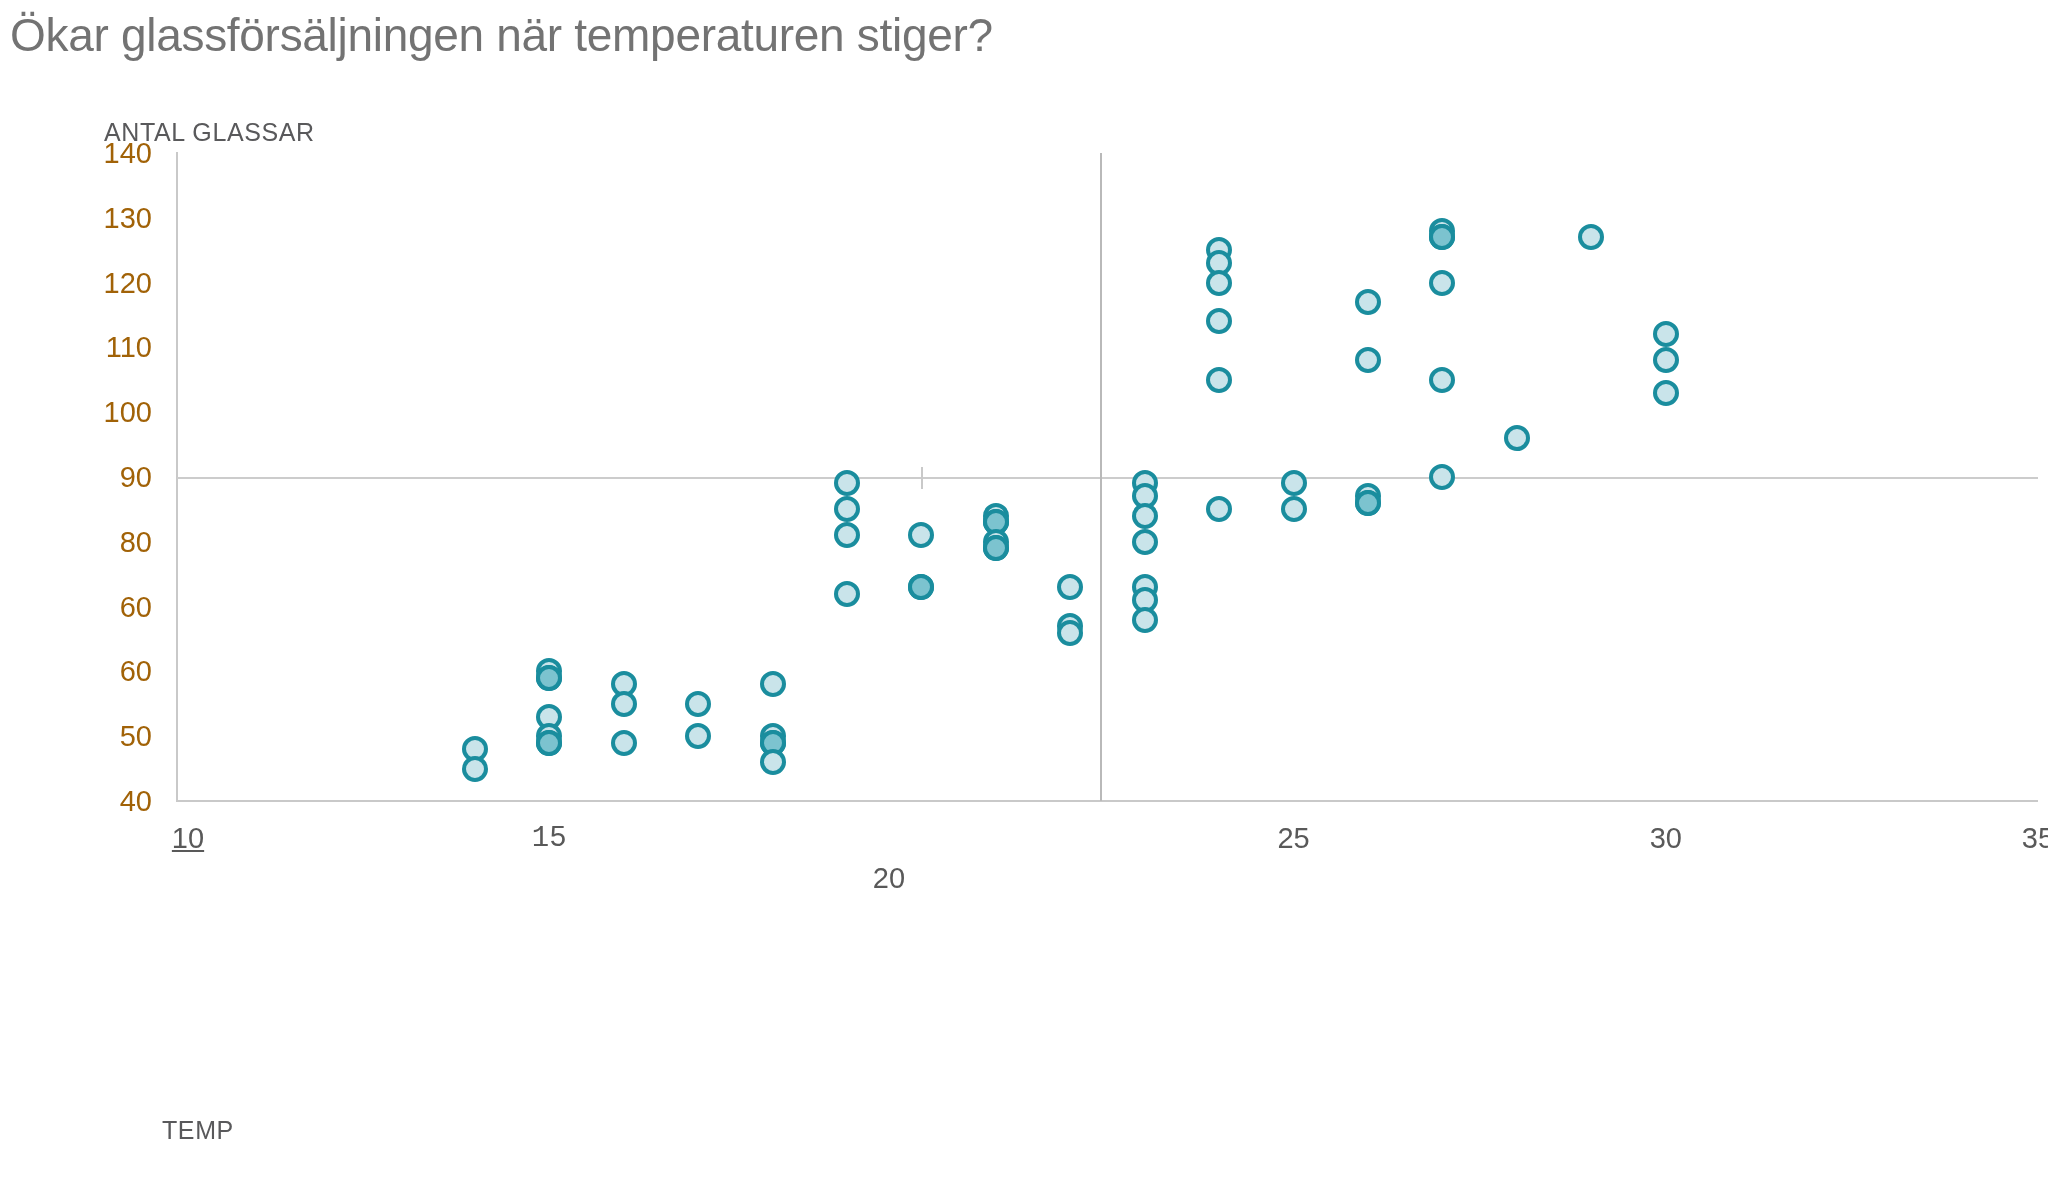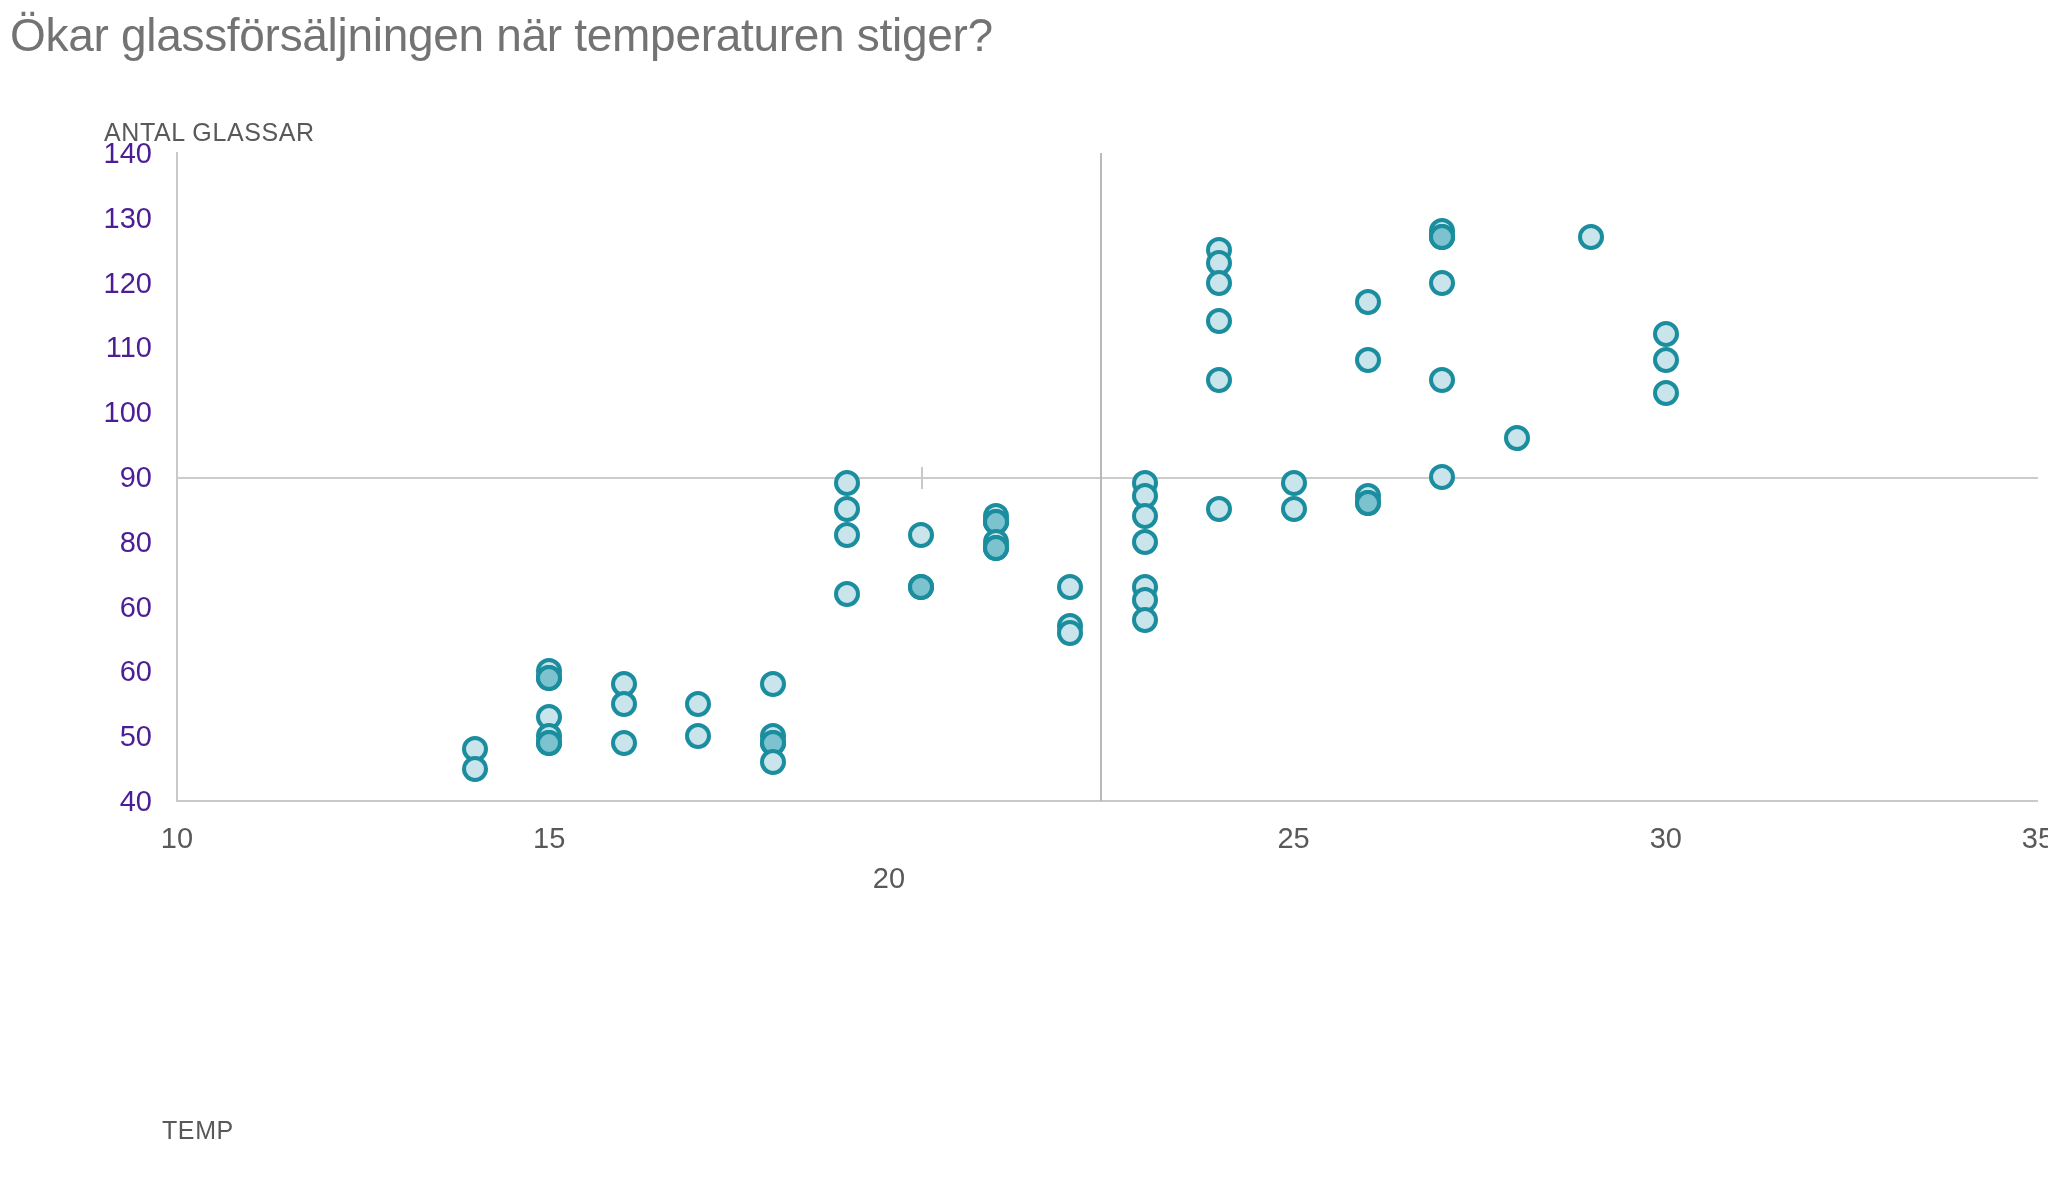--- a/index.html
+++ b/index.html
@@ -95,21 +95,21 @@
     width: 2px;
     height: 22px;
     background: #c9c9c9;
   }
 
   .ytick-label {
     position: absolute;
     right: 0;
     text-align: right;
     font-size: 29px;
-    color: #4c1d95;
+    color: #a16207;
     transform: translateY(-50%);
     white-space: nowrap;
   }
   .ytick-wrap {
     position: absolute;
     left: 0;
     width: 152px;
     height: 0;
   }
 
@@ -186,22 +186,22 @@
         <div class="ytick-label">120</div>
       </div>
       <div class="ytick-wrap" style="top: 217.8px;">
         <div class="ytick-label">130</div>
       </div>
       <div class="ytick-wrap" style="top: 153px;">
         <div class="ytick-label">140</div>
       </div>
     </div>
   <div id="xtick-labels">
-      <div class="xtick-label" style="left: 177px;">10</div>
-      <div class="xtick-label" style="left: 549.2px;">15</div>
+      <div class="xtick-label" style="left: 188px; text-decoration: underline;">10</div>
+      <div class="xtick-label" style="left: 549.2px; font-family: Liberation Mono, monospace;">15</div>
       <div class="xtick-label" style="left: 889px; margin-top: 40px;">20</div>
       <div class="xtick-label" style="left: 1293.6px;">25</div>
       <div class="xtick-label" style="left: 1665.8px;">30</div>
       <div class="xtick-label" style="left: 2038px;">35</div>
     </div>
 
   <div class="plot-area" id="plot-area">
       <div class="marker" style="left: 297.76px; top: 596.16px;"></div>
       <div class="marker" style="left: 297.76px; top: 615.6px;"></div>
       <div class="marker" style="left: 372.2px; top: 518.4px;"></div>

